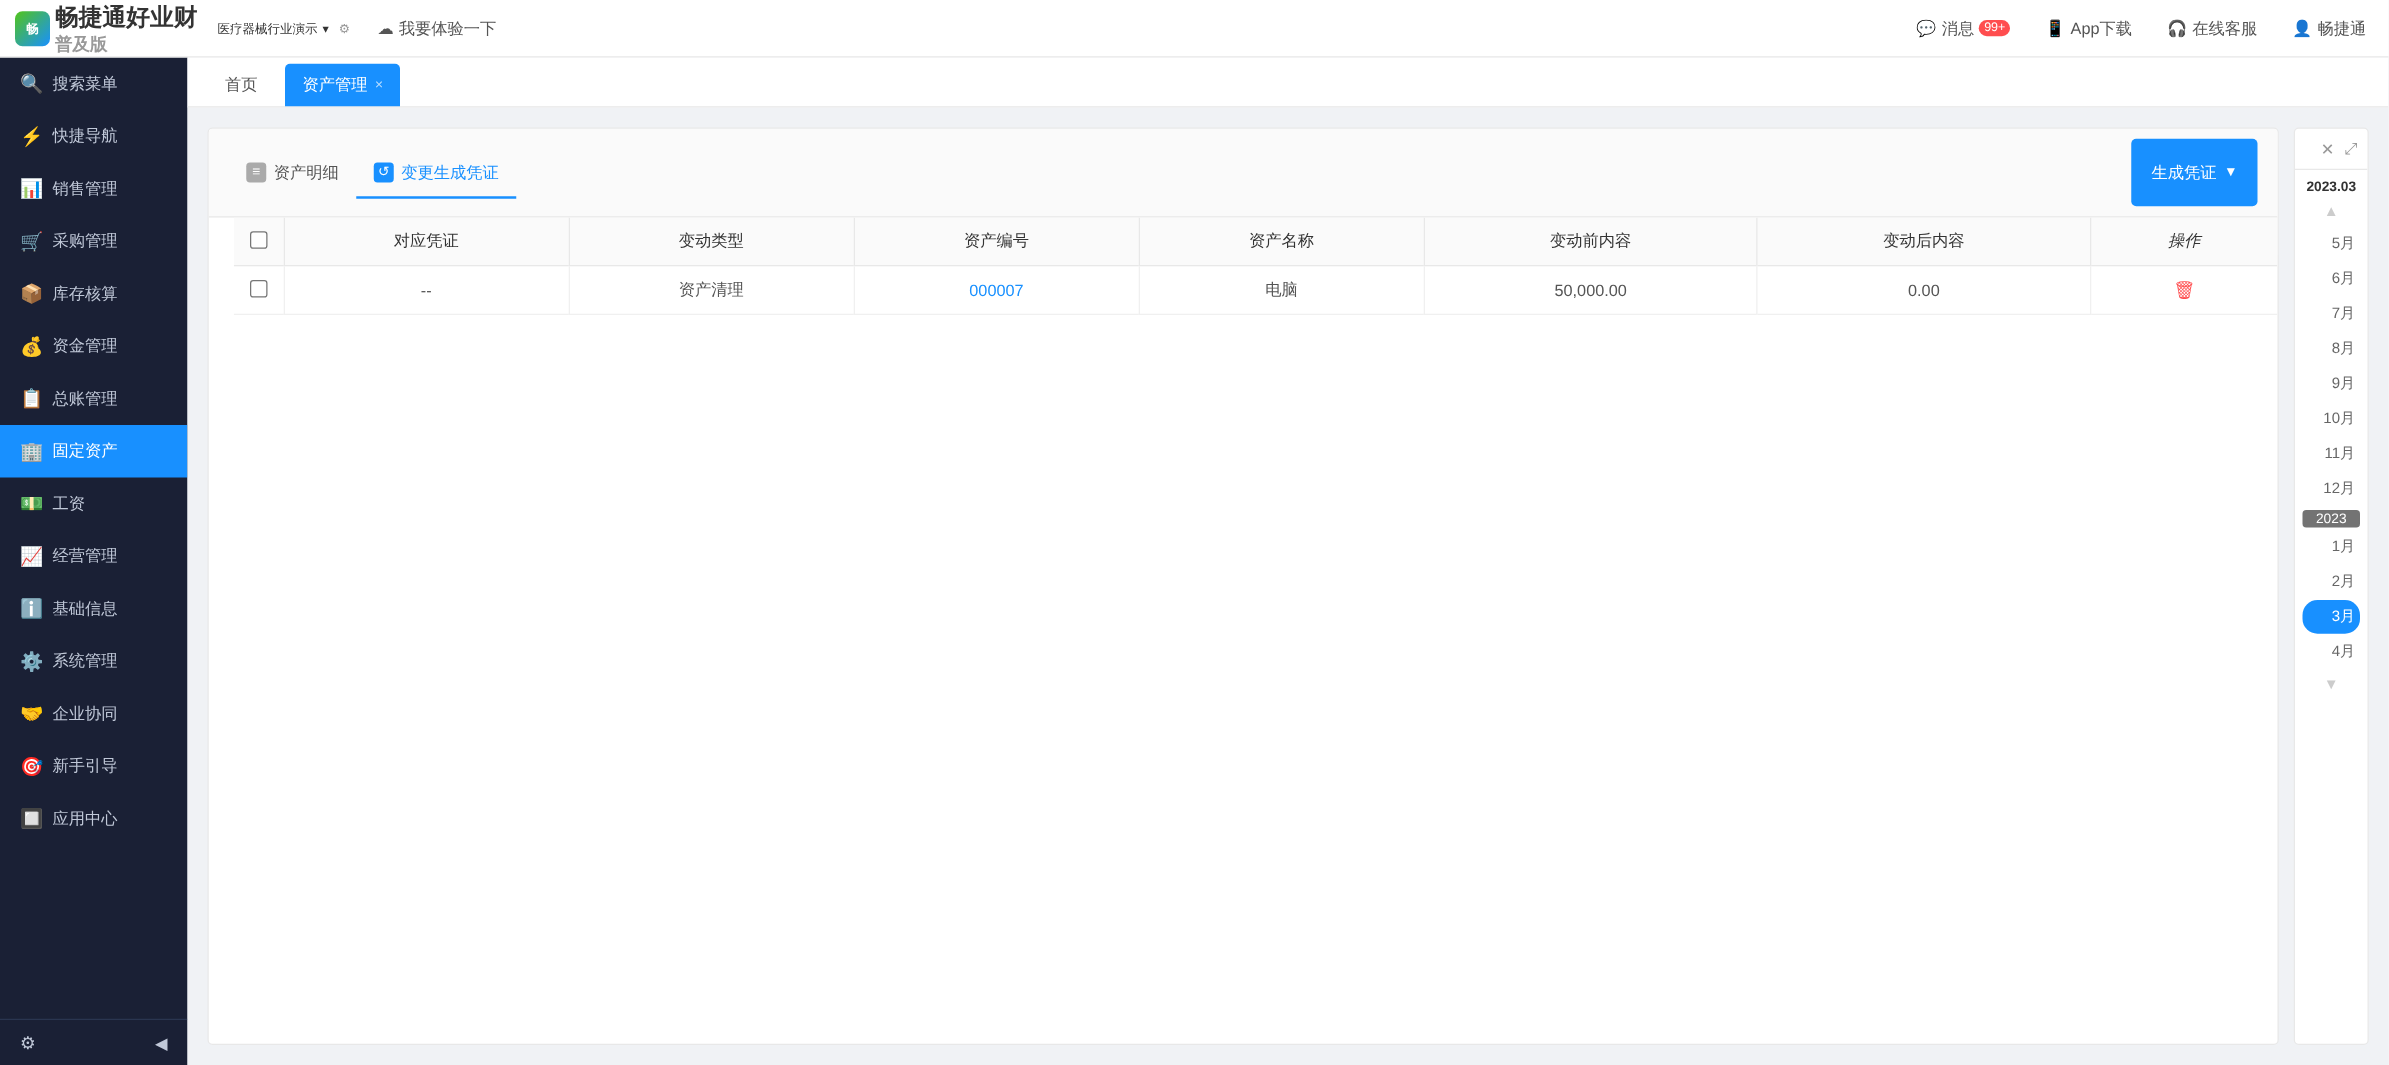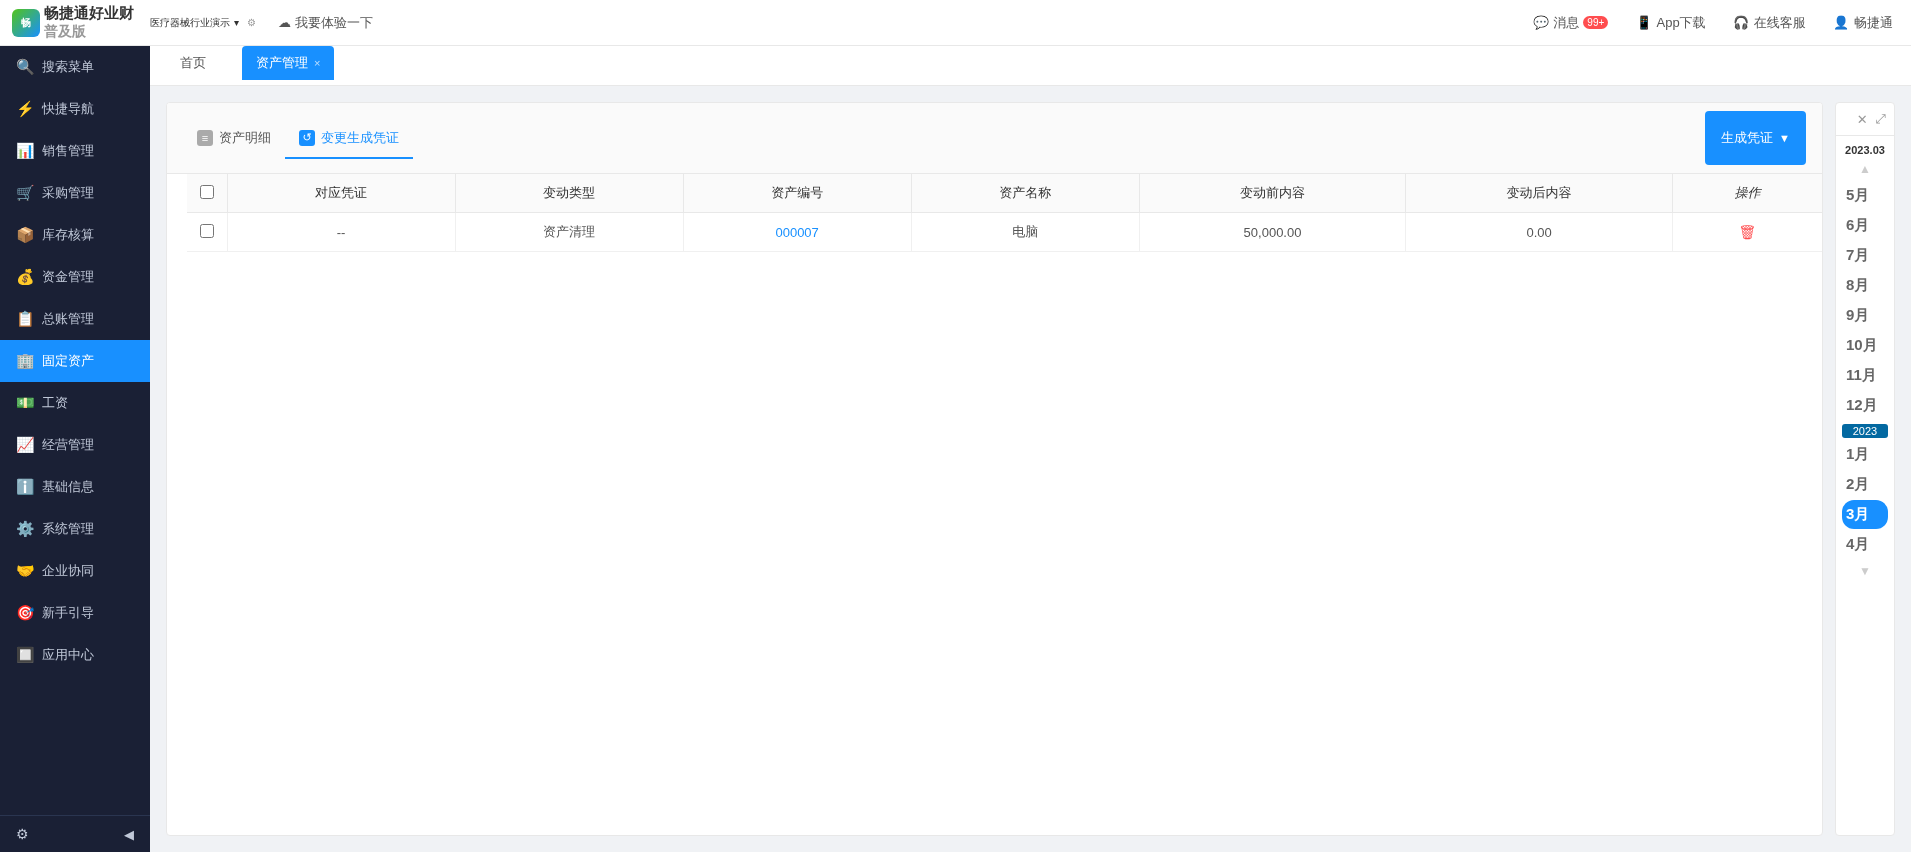--- a/index.html
+++ b/index.html
@@ -34,21 +34,21 @@
       height: 28px;
       background: linear-gradient(135deg, #52c41a, #1890ff);
       border-radius: 6px;
       display: flex;
       align-items: center;
       justify-content: center;
       color: #fff;
       font-size: 10px;
       font-weight: bold;
     }
-    .app-title-text { font-size: 15px; color: #333; }
+    .app-title-text { font-size: 19px; color: #333; }
     .app-version { font-size: 14px; color: #999; }
 
     .company-selector {
       display: flex;
       align-items: center;
       gap: 4px;
       padding: 4px 8px;
       cursor: pointer;
       color: #333;
       font-size: 10px;
@@ -136,25 +136,25 @@
       flex-direction: column;
       overflow: hidden;
       background: #f0f2f5;
     }
 
     
     .tab-bar {
       background: #fff;
       border-bottom: 1px solid #e8e8e8;
       display: flex;
-      align-items: flex-start;
+      align-items: flex-end;
       padding: 0 16px;
       height: 40px;
       flex-shrink: 0;
-      gap: 22px;
+      gap: 8px;
     }
     .tab-item {
       padding: 8px 14px;
       font-size: 13px;
       color: #555;
       cursor: pointer;
       border-radius: 4px 4px 0 0;
       display: flex;
       align-items: center;
       gap: 6px;
@@ -339,36 +339,35 @@
     .timeline::-webkit-scrollbar-thumb { background: #ddd; border-radius: 2px; }
 
     .timeline-year {
       font-size: 11px;
       color: #333;
       font-weight: bold;
       text-align: center;
       padding: 4px 0 2px;
     }
     .timeline-month {
-      font-size: 15px;
+      font-size: 12px;
       color: #666;
-      text-align: left;
+      text-align: right;
       padding: 5px 4px;
       cursor: pointer;
       border-radius: 12px;
       margin: 1px 6px;
-      font-weight: bold;
     }
     .timeline-month.active {
       background: #1890ff;
       color: #fff;
       border-radius: 12px;
     }
     .timeline-year-badge {
-      background: #0369a1;
+      background: #737373;
       color: #fff;
       font-size: 11px;
       border-radius: 3px;
       padding: 1px 4px;
       text-align: center;
       margin: 4px 6px 2px;
       cursor: pointer;
     }
 
     

